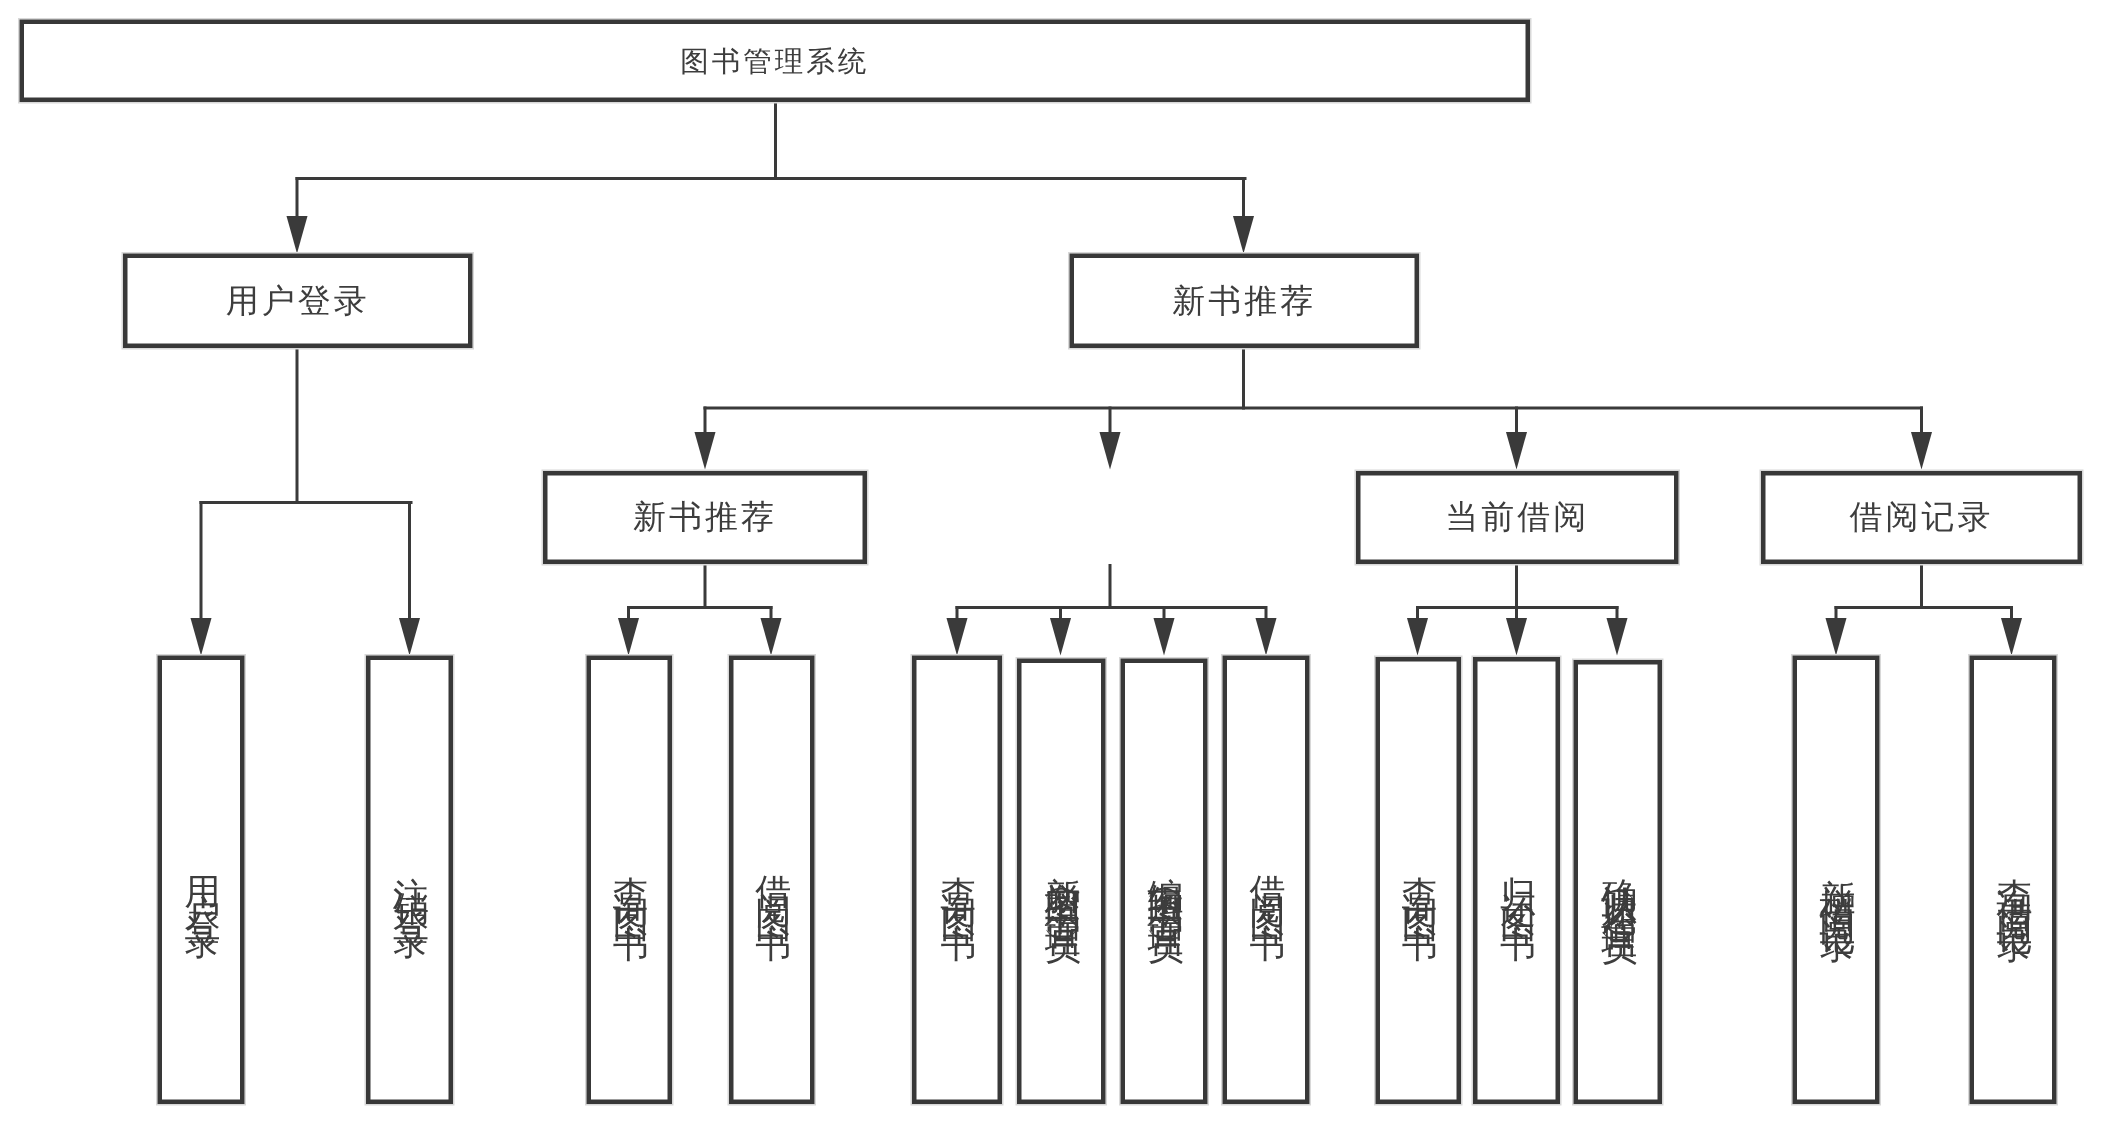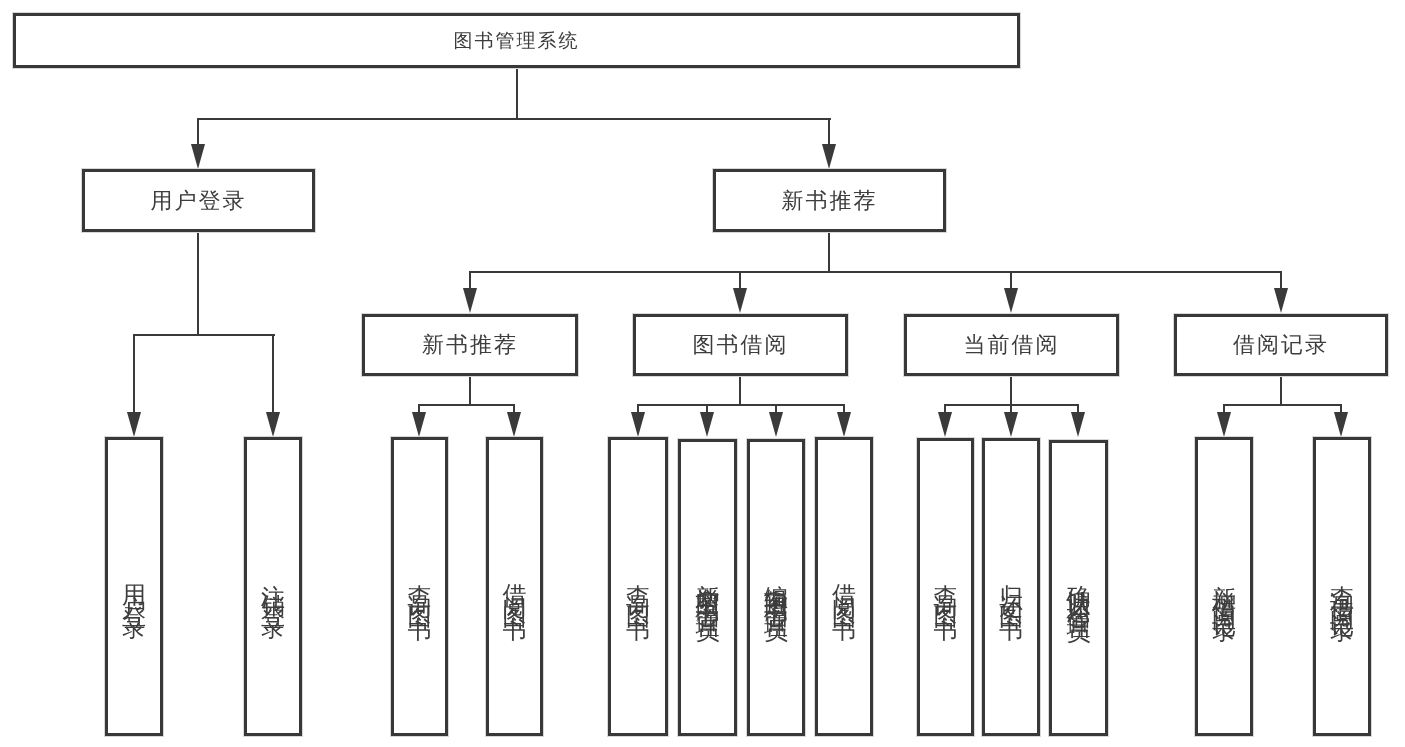--- a/index.html
+++ b/index.html
@@ -124,23 +124,20 @@
   <div class="box hnode" style="left:82px;top:169px;width:233px;height:63px">
     <span>用户登录</span>
   </div>
   <div class="box hnode" style="left:713px;top:169px;width:233px;height:63px">
     <span>新书推荐</span>
   </div>
 
   <div class="box hnode" style="left:362px;top:314px;width:216px;height:62px">
     <span>新书推荐</span>
   </div>
-  <div class="box hnode" style="left:633px;top:314px;width:215px;height:62px">
-    <span>图书借阅</span>
-  </div>
   <div class="box hnode" style="left:1174px;top:314px;width:214px;height:62px">
     <span>借阅记录</span>
   </div>
   <div class="box hnode" style="left:904px;top:314px;width:215px;height:62px">
     <span>当前借阅</span>
   </div>
 
   <div class="box vnode v4" style="left:105px;top:437px;width:58px;height:299px">
     <span>用户登录</span>
   </div>

